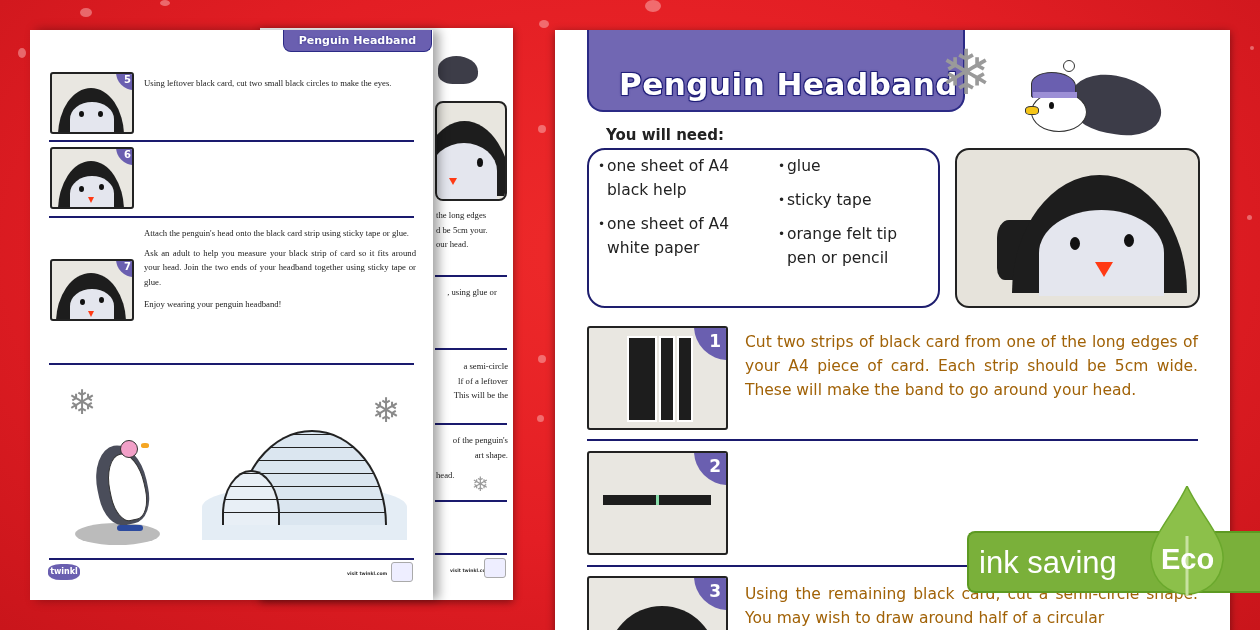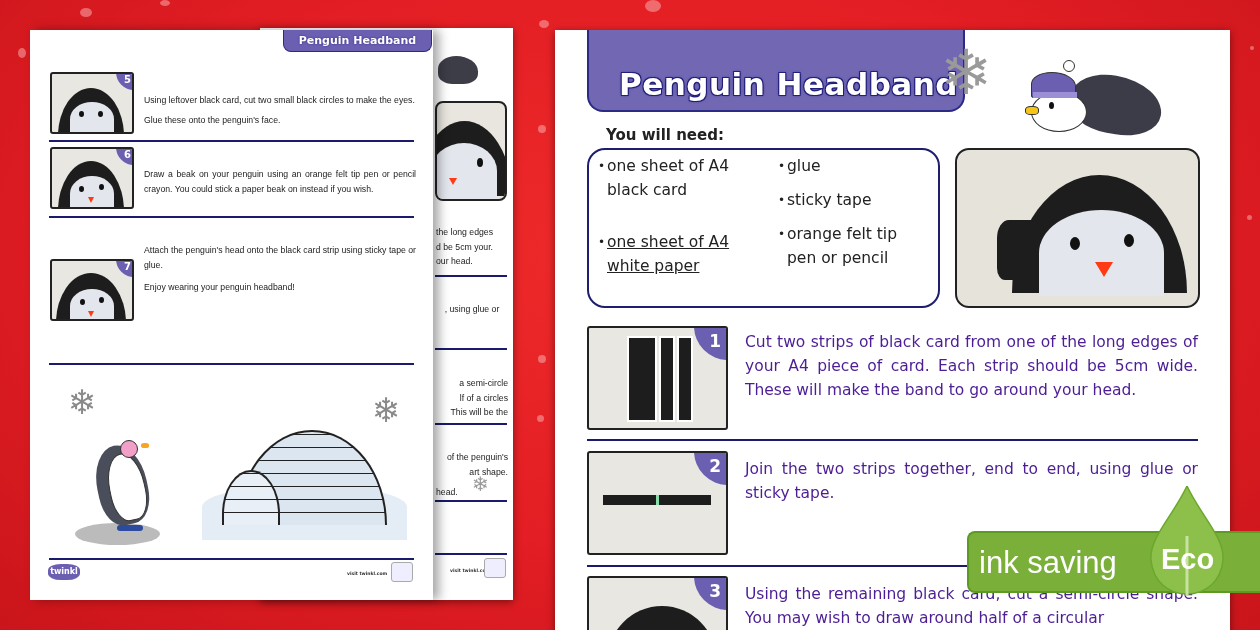--- a/index.html
+++ b/index.html
@@ -27,21 +27,21 @@
     text-shadow: 0 0 2px #2b2a85;
   }
   .thumb {
     position: absolute; border: 2px solid #222; border-radius: 3px; background: #e9e7e1; overflow: hidden;
   }
   .badge {
     position: absolute; right: -2px; top: -2px; background: #6a5fb0; color: #fff; font-weight: bold;
     border-bottom-left-radius: 100%; text-align: right;
   }
   .sm-badge { width: 18px; height: 18px; font-size: 10px; padding-right: 3px; line-height: 15px; }
-  .sm-text { position: absolute; font-size: 8.7px; line-height: 14.5px; color: #222; font-family: Liberation Sans, sans-serif; margin-top: 17px; }
+  .sm-text { position: absolute; font-size: 8.7px; line-height: 14.5px; color: #222; font-family: Liberation Serif, serif; }
   .sm-text p { margin-bottom: 5px; }
 
   
   .head { position: absolute; background: #1d1d1d; border-radius: 50% 50% 0 0 / 100% 100% 0 0; }
   .face { position: absolute; background: #e4e6ee; border-radius: 50% 50% 0 0; }
   .eye { position: absolute; background: #111; border-radius: 50%; }
   .beak { position: absolute; width: 0; height: 0; border-left: 4px solid transparent; border-right: 4px solid transparent; border-top: 7px solid #ff3a14; }
 
   
   .big-title {
@@ -53,21 +53,21 @@
     font-family: "DejaVu Sans", sans-serif; letter-spacing: 0.5px;
     text-shadow: 0 0 3px #22207a, 1px 1px 0 #22207a, -1px -1px 0 #22207a, 1px -1px 0 #22207a, -1px 1px 0 #22207a;
   }
   .need-label { position: absolute; left: 51px; top: 96px; font-weight: bold; font-size: 15px; color: #222; }
   .need-box {
     position: absolute; left: 32px; top: 118px; width: 353px; height: 160px;
     border: 2px solid #1e1e6e; border-radius: 18px;
   }
   .need-item { position: absolute; font-size: 15.5px; line-height: 24px; color: #222; }
   .need-item::before { content: "•"; position: absolute; left: -9px; font-size: 12px; }
-  .big-step-text { position: absolute; left: 190px; font-size: 15.5px; line-height: 24px; color: #4c1d95; text-align: justify; }
+  .big-step-text { position: absolute; left: 190px; font-size: 15.5px; line-height: 24px; color: #a16207; text-align: justify; }
   .big-badge { width: 34px; height: 34px; font-size: 17px; padding-right: 7px; line-height: 30px; }
 
   
   .eco-bar {
     position: absolute; left: 967px; top: 531px; width: 293px; height: 62px;
     background: #7ab03a; border: 2px solid #5d9a22; border-right: none; border-radius: 8px 0 0 8px; z-index: 10;
   }
   .eco-text { position: absolute; left: 10px; top: 12px; color: #fff; font-size: 31px; font-family: "Liberation Sans", sans-serif; }
   .eco-drop {
     position: absolute; left: 1149px; top: 486px; width: 76px; height: 110px; z-index: 11;
@@ -102,21 +102,21 @@
   <div class="sm-text" style="left:176px;top:180px;width:72px;">
     <div>the long edges</div>
     <div>d be 5cm your.</div>
     <div>our head.</div>
   </div>
   <div class="rule" style="left:175px;top:247px;width:72px;"></div>
   <div class="sm-text" style="left:176px;top:257px;width:72px;text-align:center;">, using glue or</div>
   <div class="rule" style="left:175px;top:320px;width:72px;"></div>
   <div class="sm-text" style="left:176px;top:331px;width:72px;text-align:right;">
     <div>a  semi-circle</div>
-    <div>lf of a circles</div>
+    <div>lf of a leftover</div>
     <div>This will be the</div>
   </div>
   <div class="rule" style="left:175px;top:395px;width:72px;"></div>
   <div class="sm-text" style="left:176px;top:405px;width:72px;text-align:right;">
     <div>of the penguin's</div>
     <div>art shape.</div>
   </div>
   <div class="sm-text" style="left:176px;top:440px;width:30px;">head.</div>
   <div style="position:absolute;left:212px;top:444px;font-size:20px;color:#999;">❄</div>
   <div class="rule" style="left:175px;top:472px;width:72px;"></div>
@@ -130,47 +130,44 @@
 
   <div class="thumb" style="left:20px;top:42px;width:84px;height:62px;">
     <div class="head" style="left:6px;top:14px;width:66px;height:48px;"></div>
     <div class="face" style="left:18px;top:28px;width:44px;height:34px;"></div>
     <div class="eye" style="left:27px;top:37px;width:5px;height:6px;"></div>
     <div class="eye" style="left:46px;top:37px;width:5px;height:6px;"></div>
     <div class="badge sm-badge">5</div>
   </div>
   <div class="sm-text" style="left:114px;top:46px;width:272px;">
     <p>Using leftover black card, cut two small black circles to make the eyes.</p>
-    <p>Glue these onto the penguin's face.</p>
   </div>
   <div class="rule" style="left:19px;top:110px;width:365px;"></div>
 
   <div class="thumb" style="left:20px;top:117px;width:84px;height:62px;">
     <div class="head" style="left:6px;top:12px;width:66px;height:50px;"></div>
     <div class="face" style="left:18px;top:27px;width:44px;height:35px;"></div>
     <div class="eye" style="left:27px;top:37px;width:5px;height:6px;"></div>
     <div class="eye" style="left:47px;top:35px;width:5px;height:6px;"></div>
     <div class="beak" style="left:36px;top:48px;border-left-width:3px;border-right-width:3px;border-top-width:6px;"></div>
     <div class="badge sm-badge">6</div>
   </div>
-  <div class="sm-text" style="left:114px;top:120px;width:272px;text-align:justify;">
-    <p>Draw a beak on your penguin using an orange felt tip pen or pencil crayon. You could stick a paper beak on instead if you wish.</p>
-  </div>
   <div class="rule" style="left:19px;top:186px;width:365px;"></div>
 
   <div class="thumb" style="left:20px;top:229px;width:84px;height:62px;">
     <div class="head" style="left:4px;top:12px;width:70px;height:50px;"></div>
     <div class="face" style="left:18px;top:28px;width:44px;height:34px;"></div>
     <div class="eye" style="left:28px;top:38px;width:5px;height:6px;"></div>
     <div class="eye" style="left:47px;top:36px;width:5px;height:6px;"></div>
     <div class="beak" style="left:36px;top:50px;border-left-width:3px;border-right-width:3px;border-top-width:6px;"></div>
     <div class="badge sm-badge">7</div>
   </div>
   <div class="sm-text" style="left:114px;top:196px;width:272px;text-align:justify;">
     <p>Attach the penguin's head onto the black card strip using sticky tape or glue.</p>
+    <p>Ask an adult to help you measure your black strip of card so it fits around your head. Join the two ends of your headband together using sticky tape or glue.</p>
     <p style="margin-top:8px;">Enjoy wearing your penguin headband!</p>
   </div>
   <div class="rule" style="left:19px;top:333px;width:365px;"></div>
 
   <div style="position:absolute;left:38px;top:352px;font-size:34px;color:#8a8a8a;">❄</div>
   <div style="position:absolute;left:342px;top:360px;font-size:34px;color:#8a8a8a;">❄</div>
 
   <div style="position:absolute;left:45px;top:395px;width:100px;height:125px;">
     <div style="position:absolute;left:0;top:98px;width:85px;height:22px;background:#bbb;border-radius:50%;"></div>
     <div style="position:absolute;left:22px;top:20px;width:50px;height:80px;background:#4a4d5a;border-radius:50% 50% 40% 40%;transform:rotate(-12deg);"></div>
@@ -203,22 +200,22 @@
     <div style="position:absolute;left:6px;top:38px;width:56px;height:40px;background:#fff;border-radius:50%;border:1px solid #333;"></div>
     <div style="position:absolute;left:6px;top:18px;width:45px;height:26px;background:#6a5fb0;border-radius:50% 60% 10% 10%;border:1px solid #333;"></div>
     <div style="position:absolute;left:8px;top:38px;width:44px;height:6px;background:#9c8fd6;"></div>
     <div style="position:absolute;left:38px;top:6px;width:12px;height:12px;background:#fff;border-radius:50%;border:1px solid #333;"></div>
     <div style="position:absolute;left:0;top:52px;width:14px;height:9px;background:#f5c518;border-radius:40%;border:1px solid #333;"></div>
     <div style="position:absolute;left:24px;top:48px;width:5px;height:7px;background:#111;border-radius:50%;"></div>
   </div>
 
   <div class="need-label">You will need:</div>
   <div class="need-box">
-    <div class="need-item" style="left:18px;top:4px;width:140px;">one sheet of A4 black card</div>
-    <div class="need-item" style="left:18px;top:80px;width:140px;text-decoration:underline;">one sheet of A4 white paper</div>
+    <div class="need-item" style="left:18px;top:4px;width:140px;">one sheet of A4 black help</div>
+    <div class="need-item" style="left:18px;top:62px;width:140px;">one sheet of A4 white paper</div>
     <div class="need-item" style="left:198px;top:4px;width:140px;">glue</div>
     <div class="need-item" style="left:198px;top:38px;width:140px;">sticky tape</div>
     <div class="need-item" style="left:198px;top:72px;width:140px;">orange felt tip pen or pencil</div>
   </div>
 
   <div class="thumb" style="left:400px;top:118px;width:245px;height:160px;border-radius:14px;background:#e6e3db;">
     <div style="position:absolute;left:40px;top:70px;width:40px;height:60px;background:#1d1d1d;border-radius:30% 0 0 20%;"></div>
     <div class="head" style="left:55px;top:25px;width:175px;height:118px;"></div>
     <div class="face" style="left:82px;top:60px;width:125px;height:86px;border-radius:50% 50% 0 0;"></div>
     <div class="eye" style="left:113px;top:87px;width:10px;height:13px;"></div>
@@ -233,21 +230,20 @@
     <div class="badge big-badge">1</div>
   </div>
   <div class="big-step-text" style="top:300px;width:453px;">Cut two strips of black card from one of the long edges of your A4 piece of card. Each strip should be 5cm wide. These will make the band to go around your head.</div>
   <div class="rule" style="left:32px;top:409px;width:611px;"></div>
 
   <div class="thumb" style="left:32px;top:421px;width:141px;height:104px;">
     <div style="position:absolute;left:14px;top:42px;width:108px;height:10px;background:#1d1d1d;"></div>
     <div style="position:absolute;left:67px;top:42px;width:3px;height:10px;background:#8da;"></div>
     <div class="badge big-badge">2</div>
   </div>
-  <div class="big-step-text" style="top:427px;width:453px;">Join the two strips together, end to end, using glue or sticky tape.</div>
   <div class="rule" style="left:32px;top:535px;width:611px;"></div>
 
   <div class="thumb" style="left:32px;top:546px;width:141px;height:80px;">
     <div style="position:absolute;left:18px;top:28px;width:110px;height:80px;background:#1d1d1d;border-radius:50% 50% 0 0 / 70% 70% 0 0;"></div>
     <div class="badge big-badge">3</div>
   </div>
   <div class="big-step-text" style="top:552px;width:453px;">Using the remaining black card, cut a semi-circle shape. You may wish to draw around half of a circular</div>
 </div>
 
 <div class="eco-bar">

